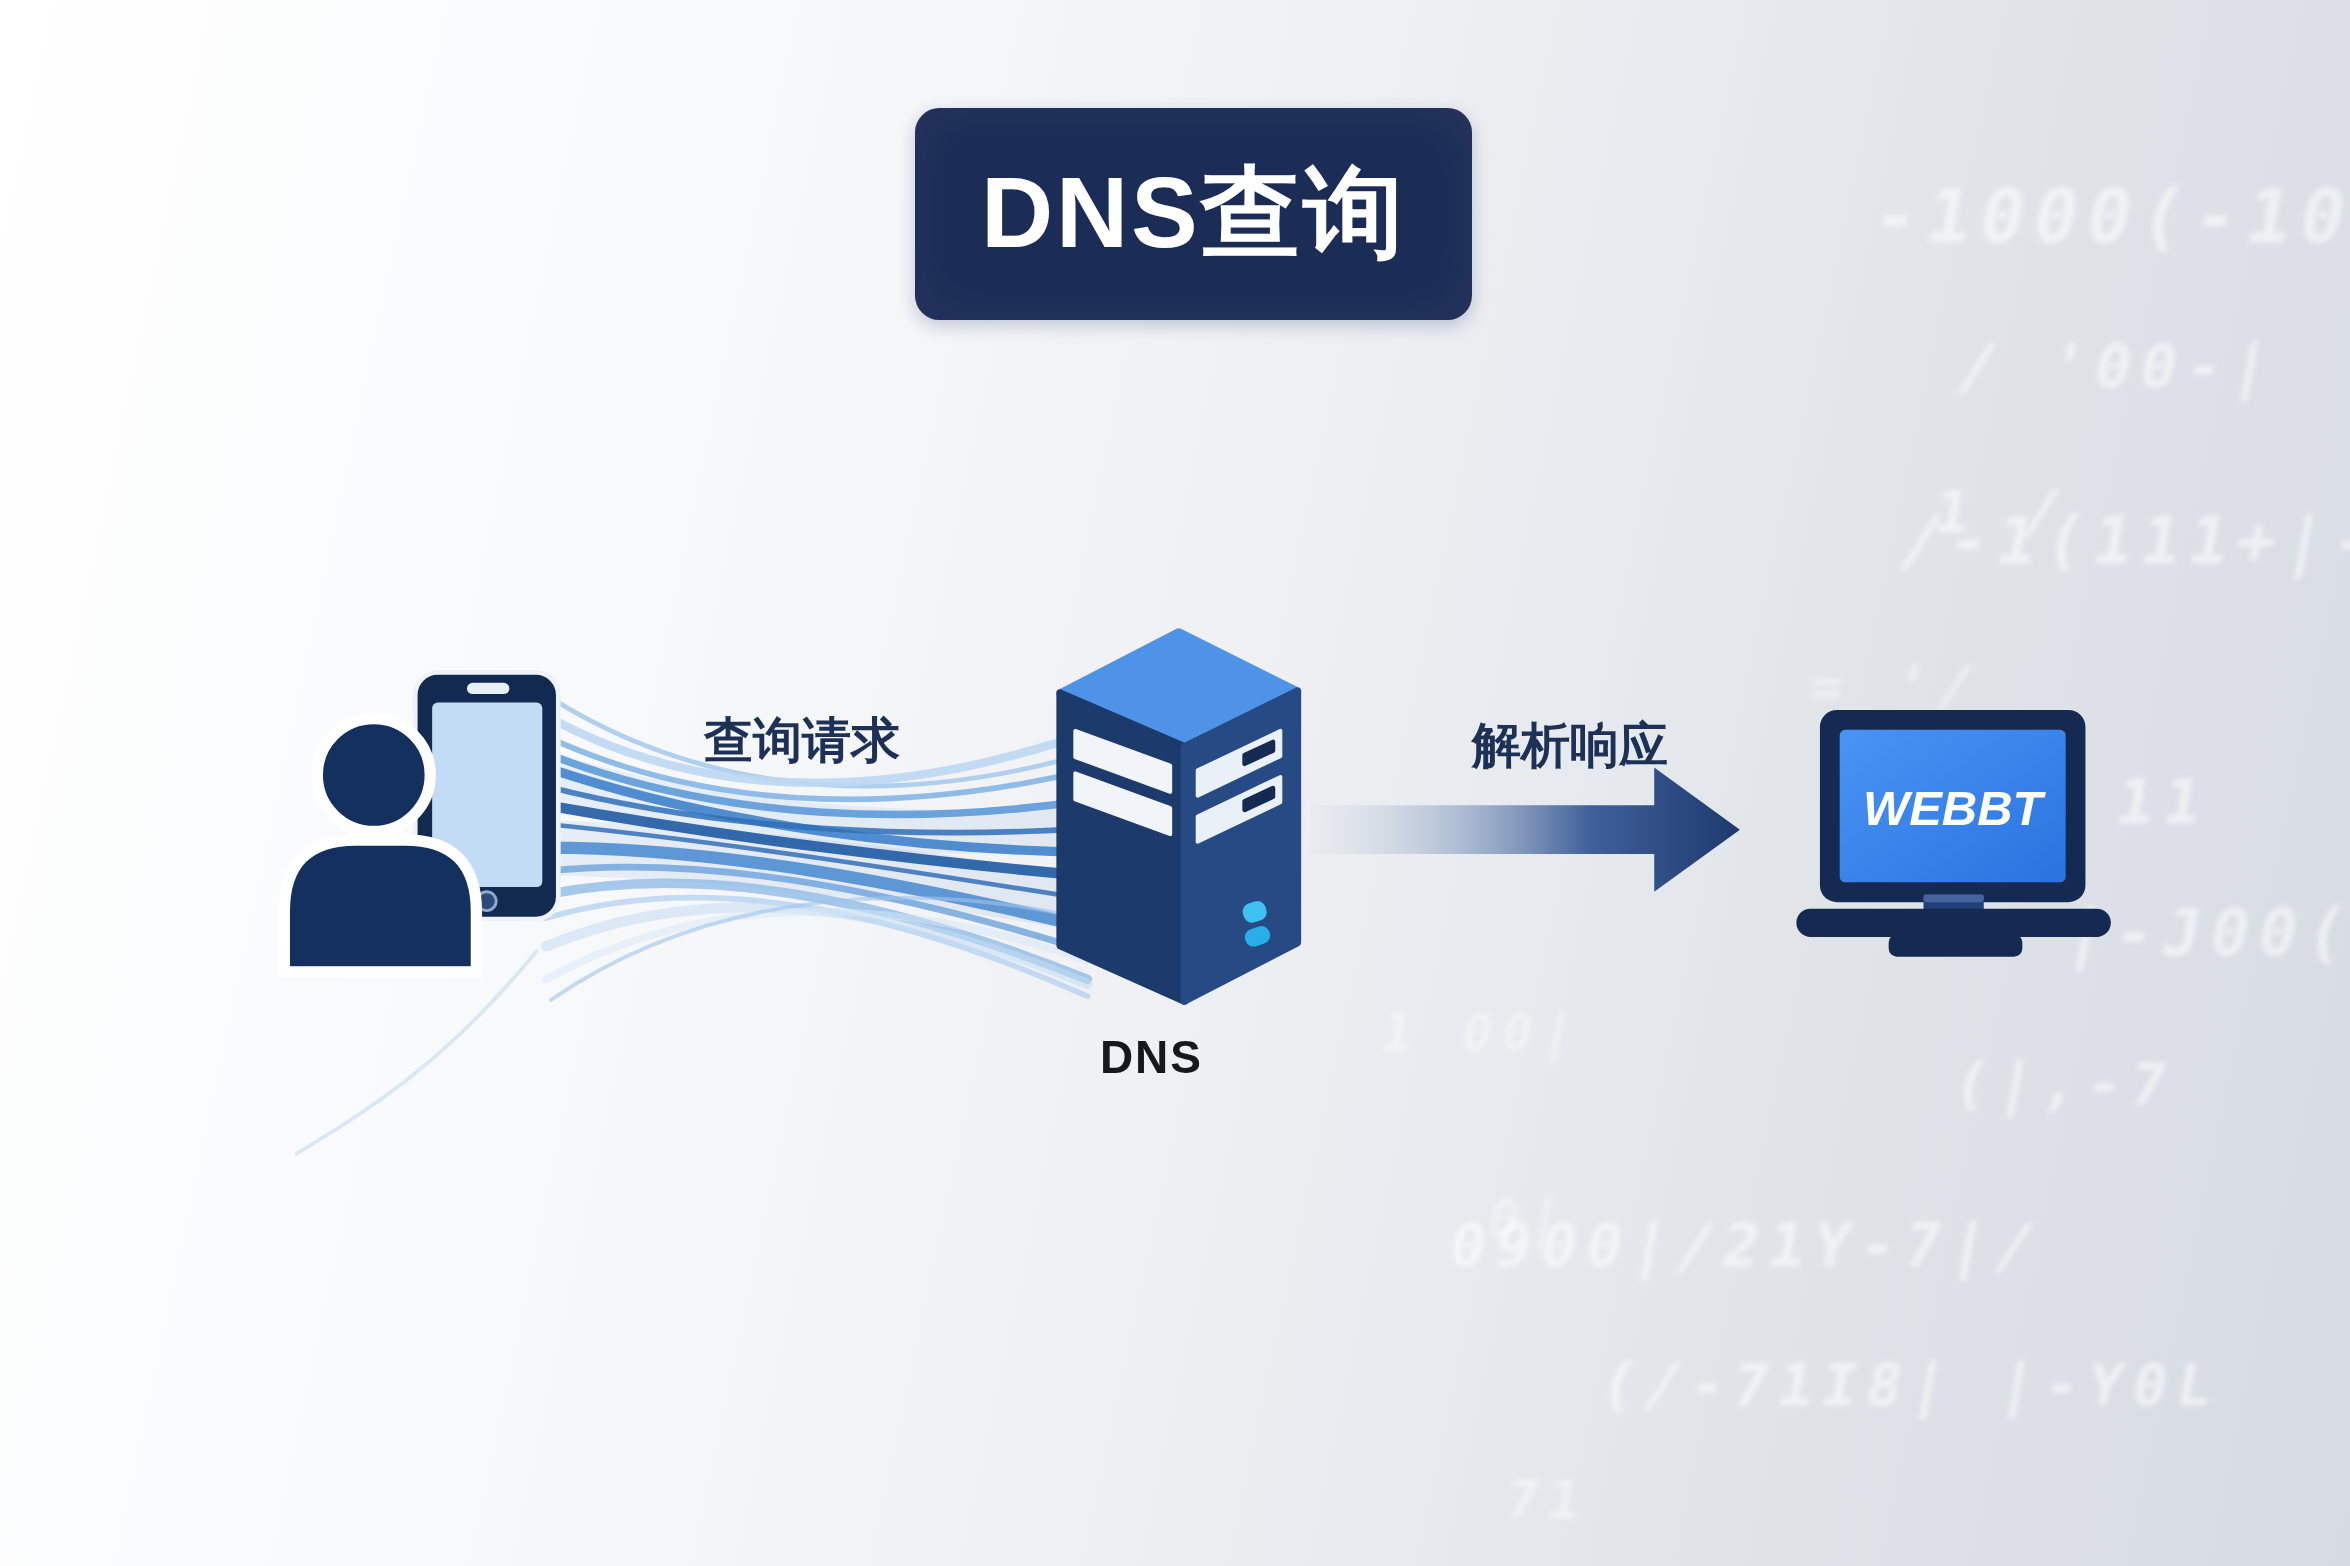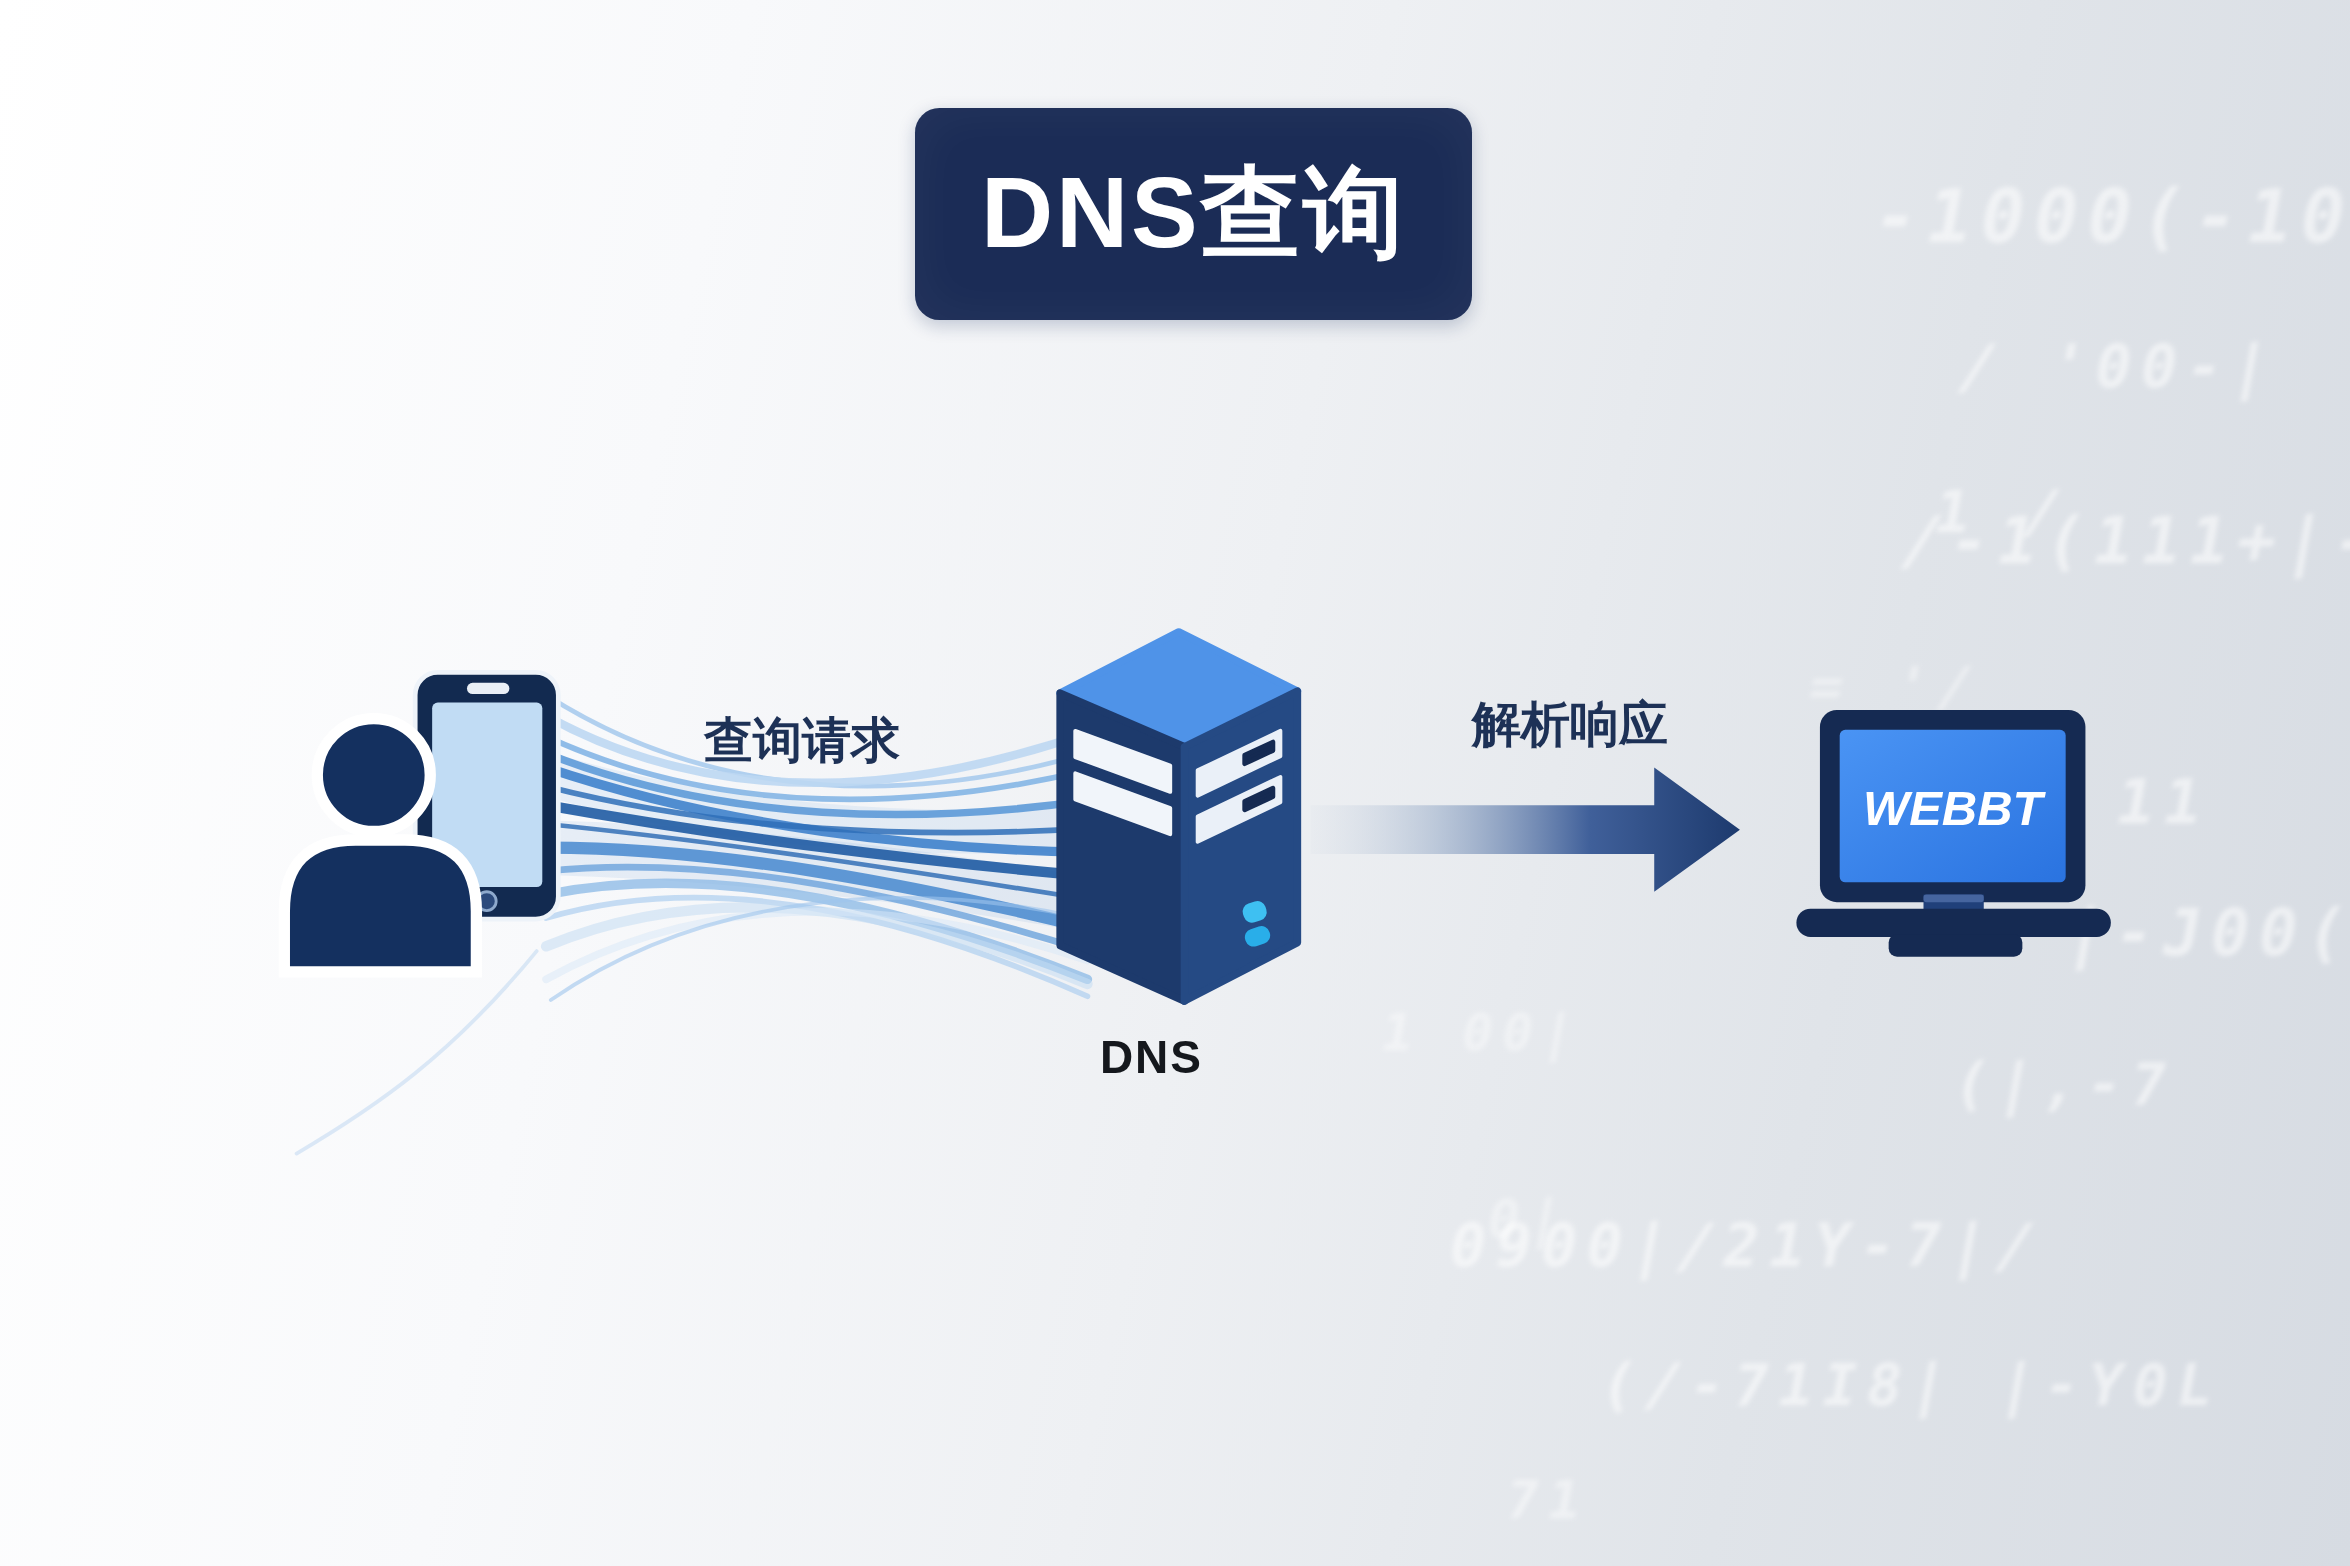--- a/index.html
+++ b/index.html
@@ -33,21 +33,21 @@
     position:absolute;left:907px;top:108px;width:557px;height:212px;
     background:#1b2c56;border-radius:24.5px;
     display:flex;align-items:center;justify-content:center;
     box-shadow:0 5.6px 17px rgba(20,40,90,.22), inset 0 0 56px rgba(255,255,255,.05);
     margin-left:8px;
   }
   .title-box span{color:#ffffff;font-size:100px;font-weight:800;letter-spacing:2.8px;}
   
   .flow-label{position:absolute;font-weight:700;color:#1d3156;white-space:nowrap;text-align:center;}
   .label-query{left:704px;top:708px;font-size:49px;}
-  .label-response{left:1472px;top:692px;font-size:49px;}
+  .label-response{left:1472px;top:713px;font-size:49px;}
   .label-dns{left:1100px;top:1030px;font-size:46px;font-weight:700;color:#15181d;letter-spacing:1.9px;}
   .scene{position:absolute;left:0;top:0;}
 </style>
 </head>
 <body>
 
 <div class="canvas">
 
   <div>
     <span class="code-row cr1">-1000(-10</span>

